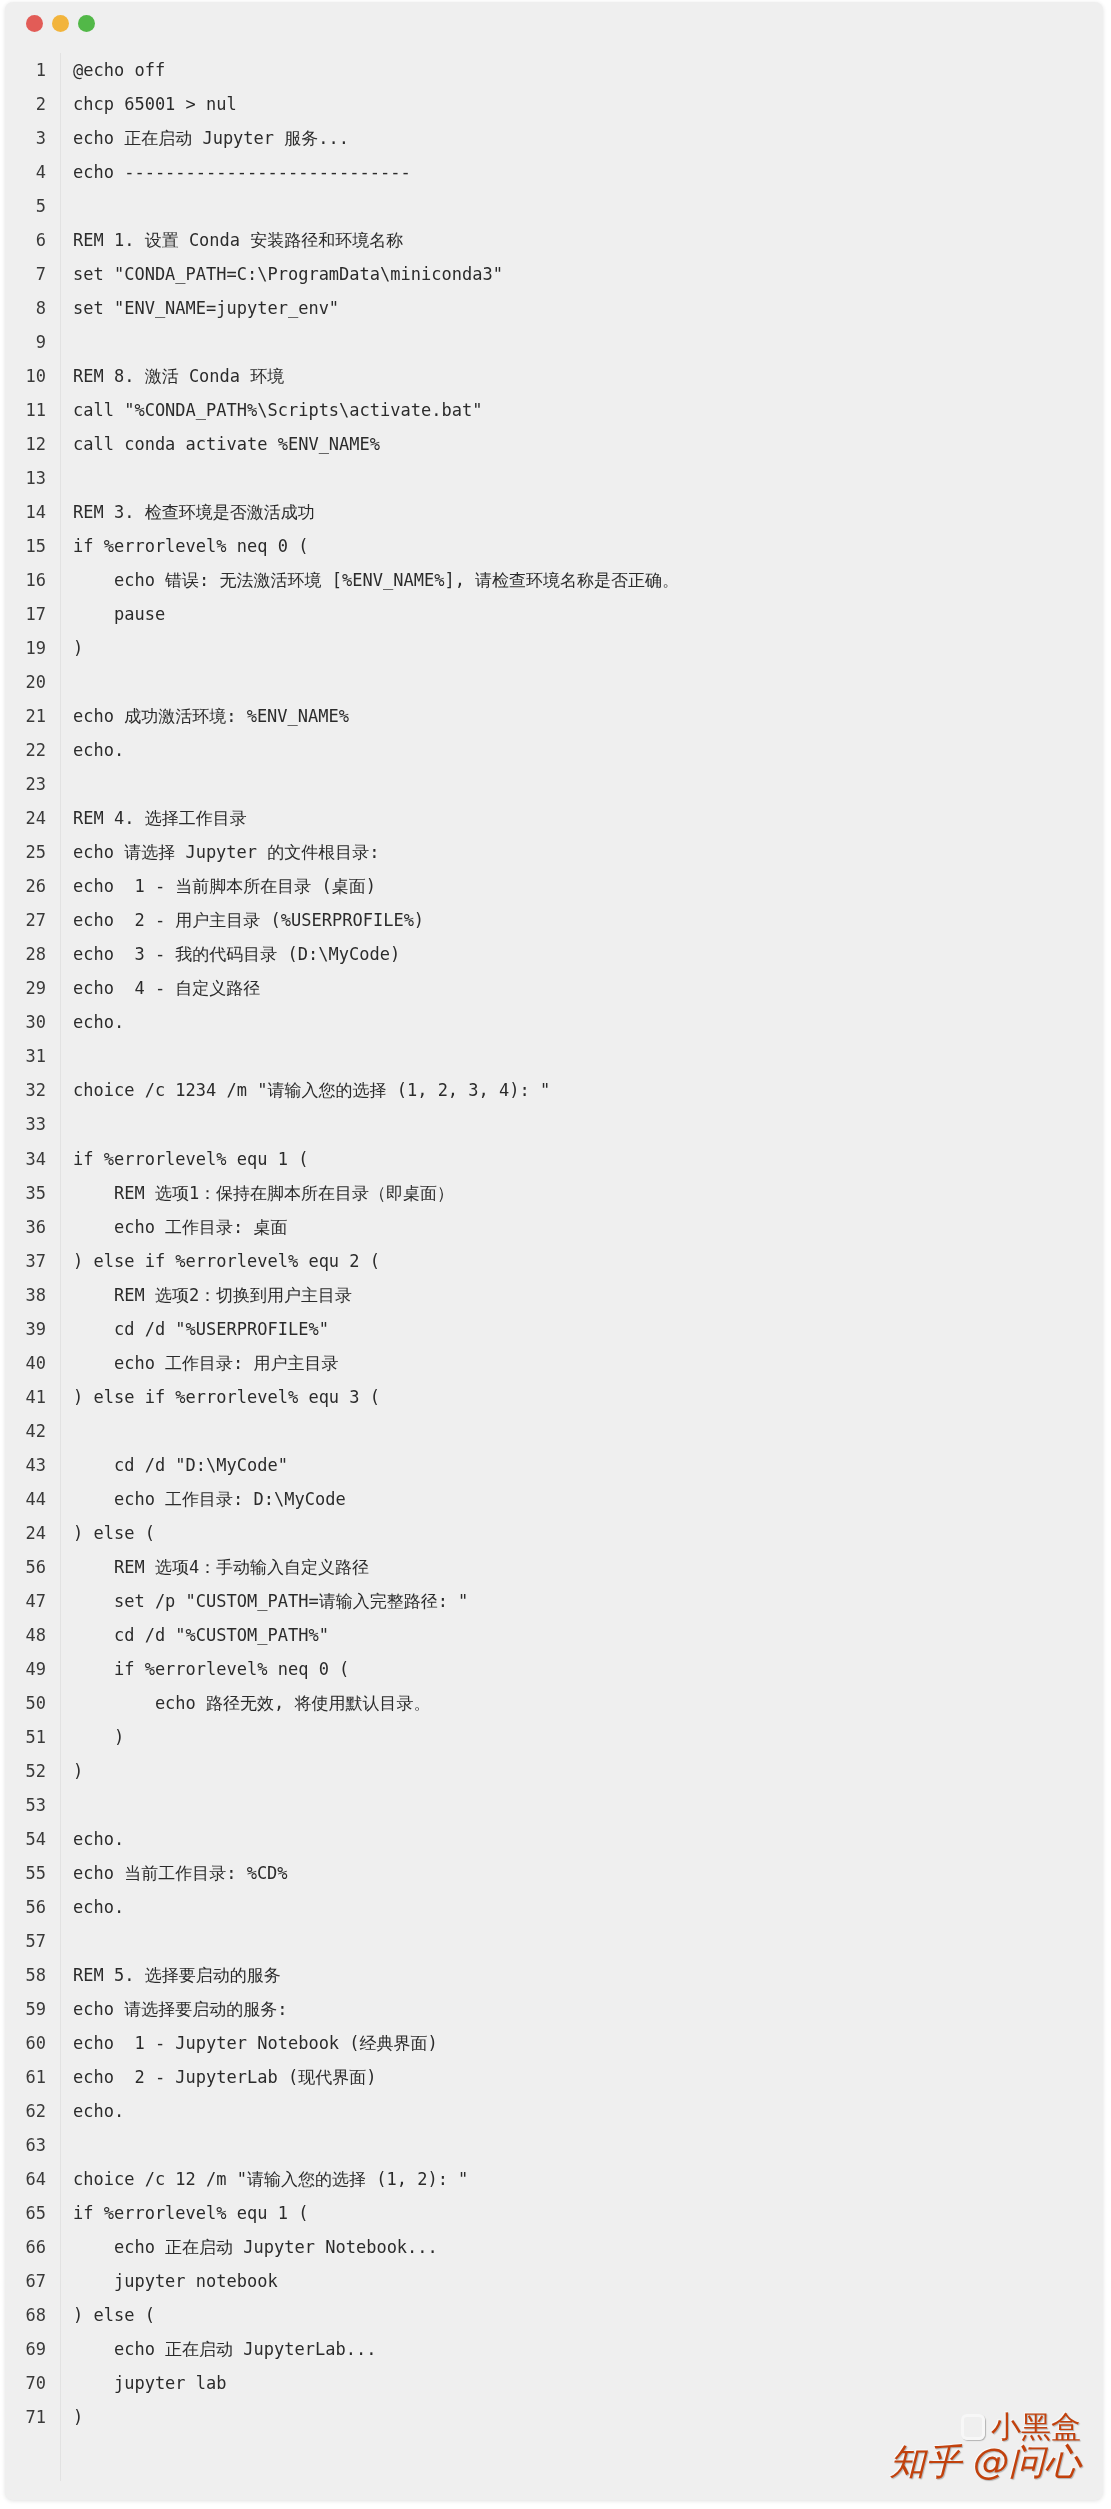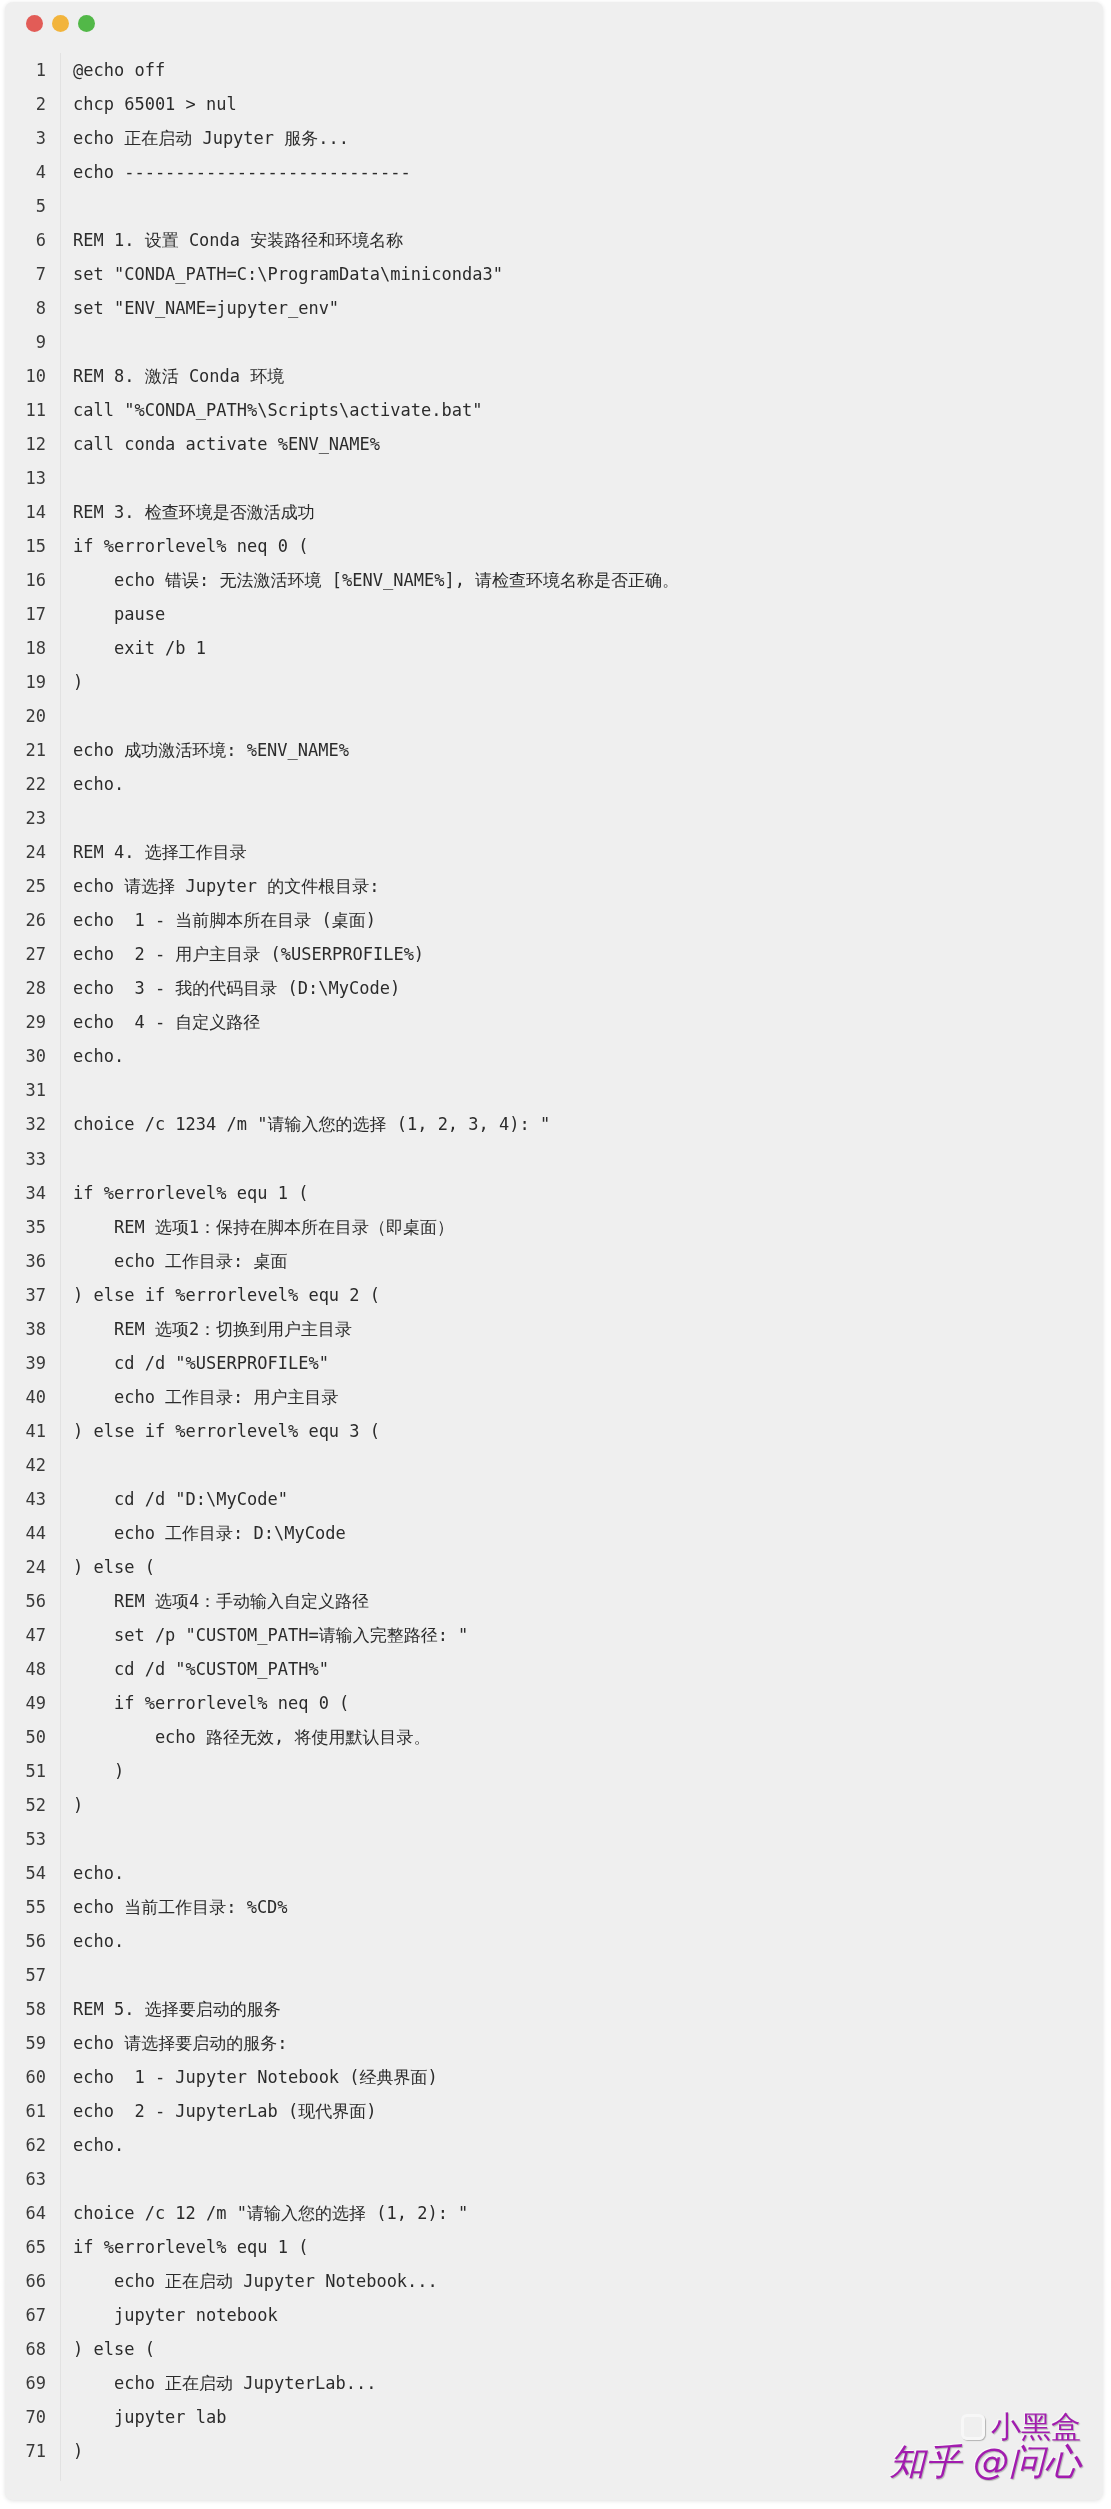--- a/index.html
+++ b/index.html
@@ -74,21 +74,21 @@
   .txt {
     position: absolute;
     left: 68px;
   }
   .watermark {
     position: absolute;
     right: 22px;
     bottom: 20px;
     text-align: right;
     font-family: "DejaVu Sans", sans-serif;
-    color: #a21caf;
+    color: #c2410c;
     text-shadow: 1px 1px 1px rgba(0,0,0,0.25), -1px -1px 0 rgba(255,255,255,0.6);
     line-height: 1;
   }
   .wm-brand {
     font-size: 30px;
     display: flex;
     align-items: center;
     justify-content: flex-end;
     gap: 6px;
     margin-bottom: 2px;
@@ -128,21 +128,20 @@
       <div class="line"><span class="ln">8</span><span class="txt">set "ENV_NAME=jupyter_env"</span></div>
       <div class="line"><span class="ln">9</span><span class="txt"></span></div>
       <div class="line"><span class="ln">10</span><span class="txt">REM 8. 激活 Conda 环境</span></div>
       <div class="line"><span class="ln">11</span><span class="txt">call "%CONDA_PATH%\Scripts\activate.bat"</span></div>
       <div class="line"><span class="ln">12</span><span class="txt">call conda activate %ENV_NAME%</span></div>
       <div class="line"><span class="ln">13</span><span class="txt"></span></div>
       <div class="line"><span class="ln">14</span><span class="txt">REM 3. 检查环境是否激活成功</span></div>
       <div class="line"><span class="ln">15</span><span class="txt">if %errorlevel% neq 0 (</span></div>
       <div class="line"><span class="ln">16</span><span class="txt">    echo 错误: 无法激活环境 [%ENV_NAME%], 请检查环境名称是否正确。</span></div>
       <div class="line"><span class="ln">17</span><span class="txt">    pause</span></div>
-      <div class="line"><span class="ln">18</span><span class="txt">    exit /b 1</span></div>
       <div class="line"><span class="ln">19</span><span class="txt">)</span></div>
       <div class="line"><span class="ln">20</span><span class="txt"></span></div>
       <div class="line"><span class="ln">21</span><span class="txt">echo 成功激活环境: %ENV_NAME%</span></div>
       <div class="line"><span class="ln">22</span><span class="txt">echo.</span></div>
       <div class="line"><span class="ln">23</span><span class="txt"></span></div>
       <div class="line"><span class="ln">24</span><span class="txt">REM 4. 选择工作目录</span></div>
       <div class="line"><span class="ln">25</span><span class="txt">echo 请选择 Jupyter 的文件根目录:</span></div>
       <div class="line"><span class="ln">26</span><span class="txt">echo  1 - 当前脚本所在目录 (桌面)</span></div>
       <div class="line"><span class="ln">27</span><span class="txt">echo  2 - 用户主目录 (%USERPROFILE%)</span></div>
       <div class="line"><span class="ln">28</span><span class="txt">echo  3 - 我的代码目录 (D:\MyCode)</span></div>

